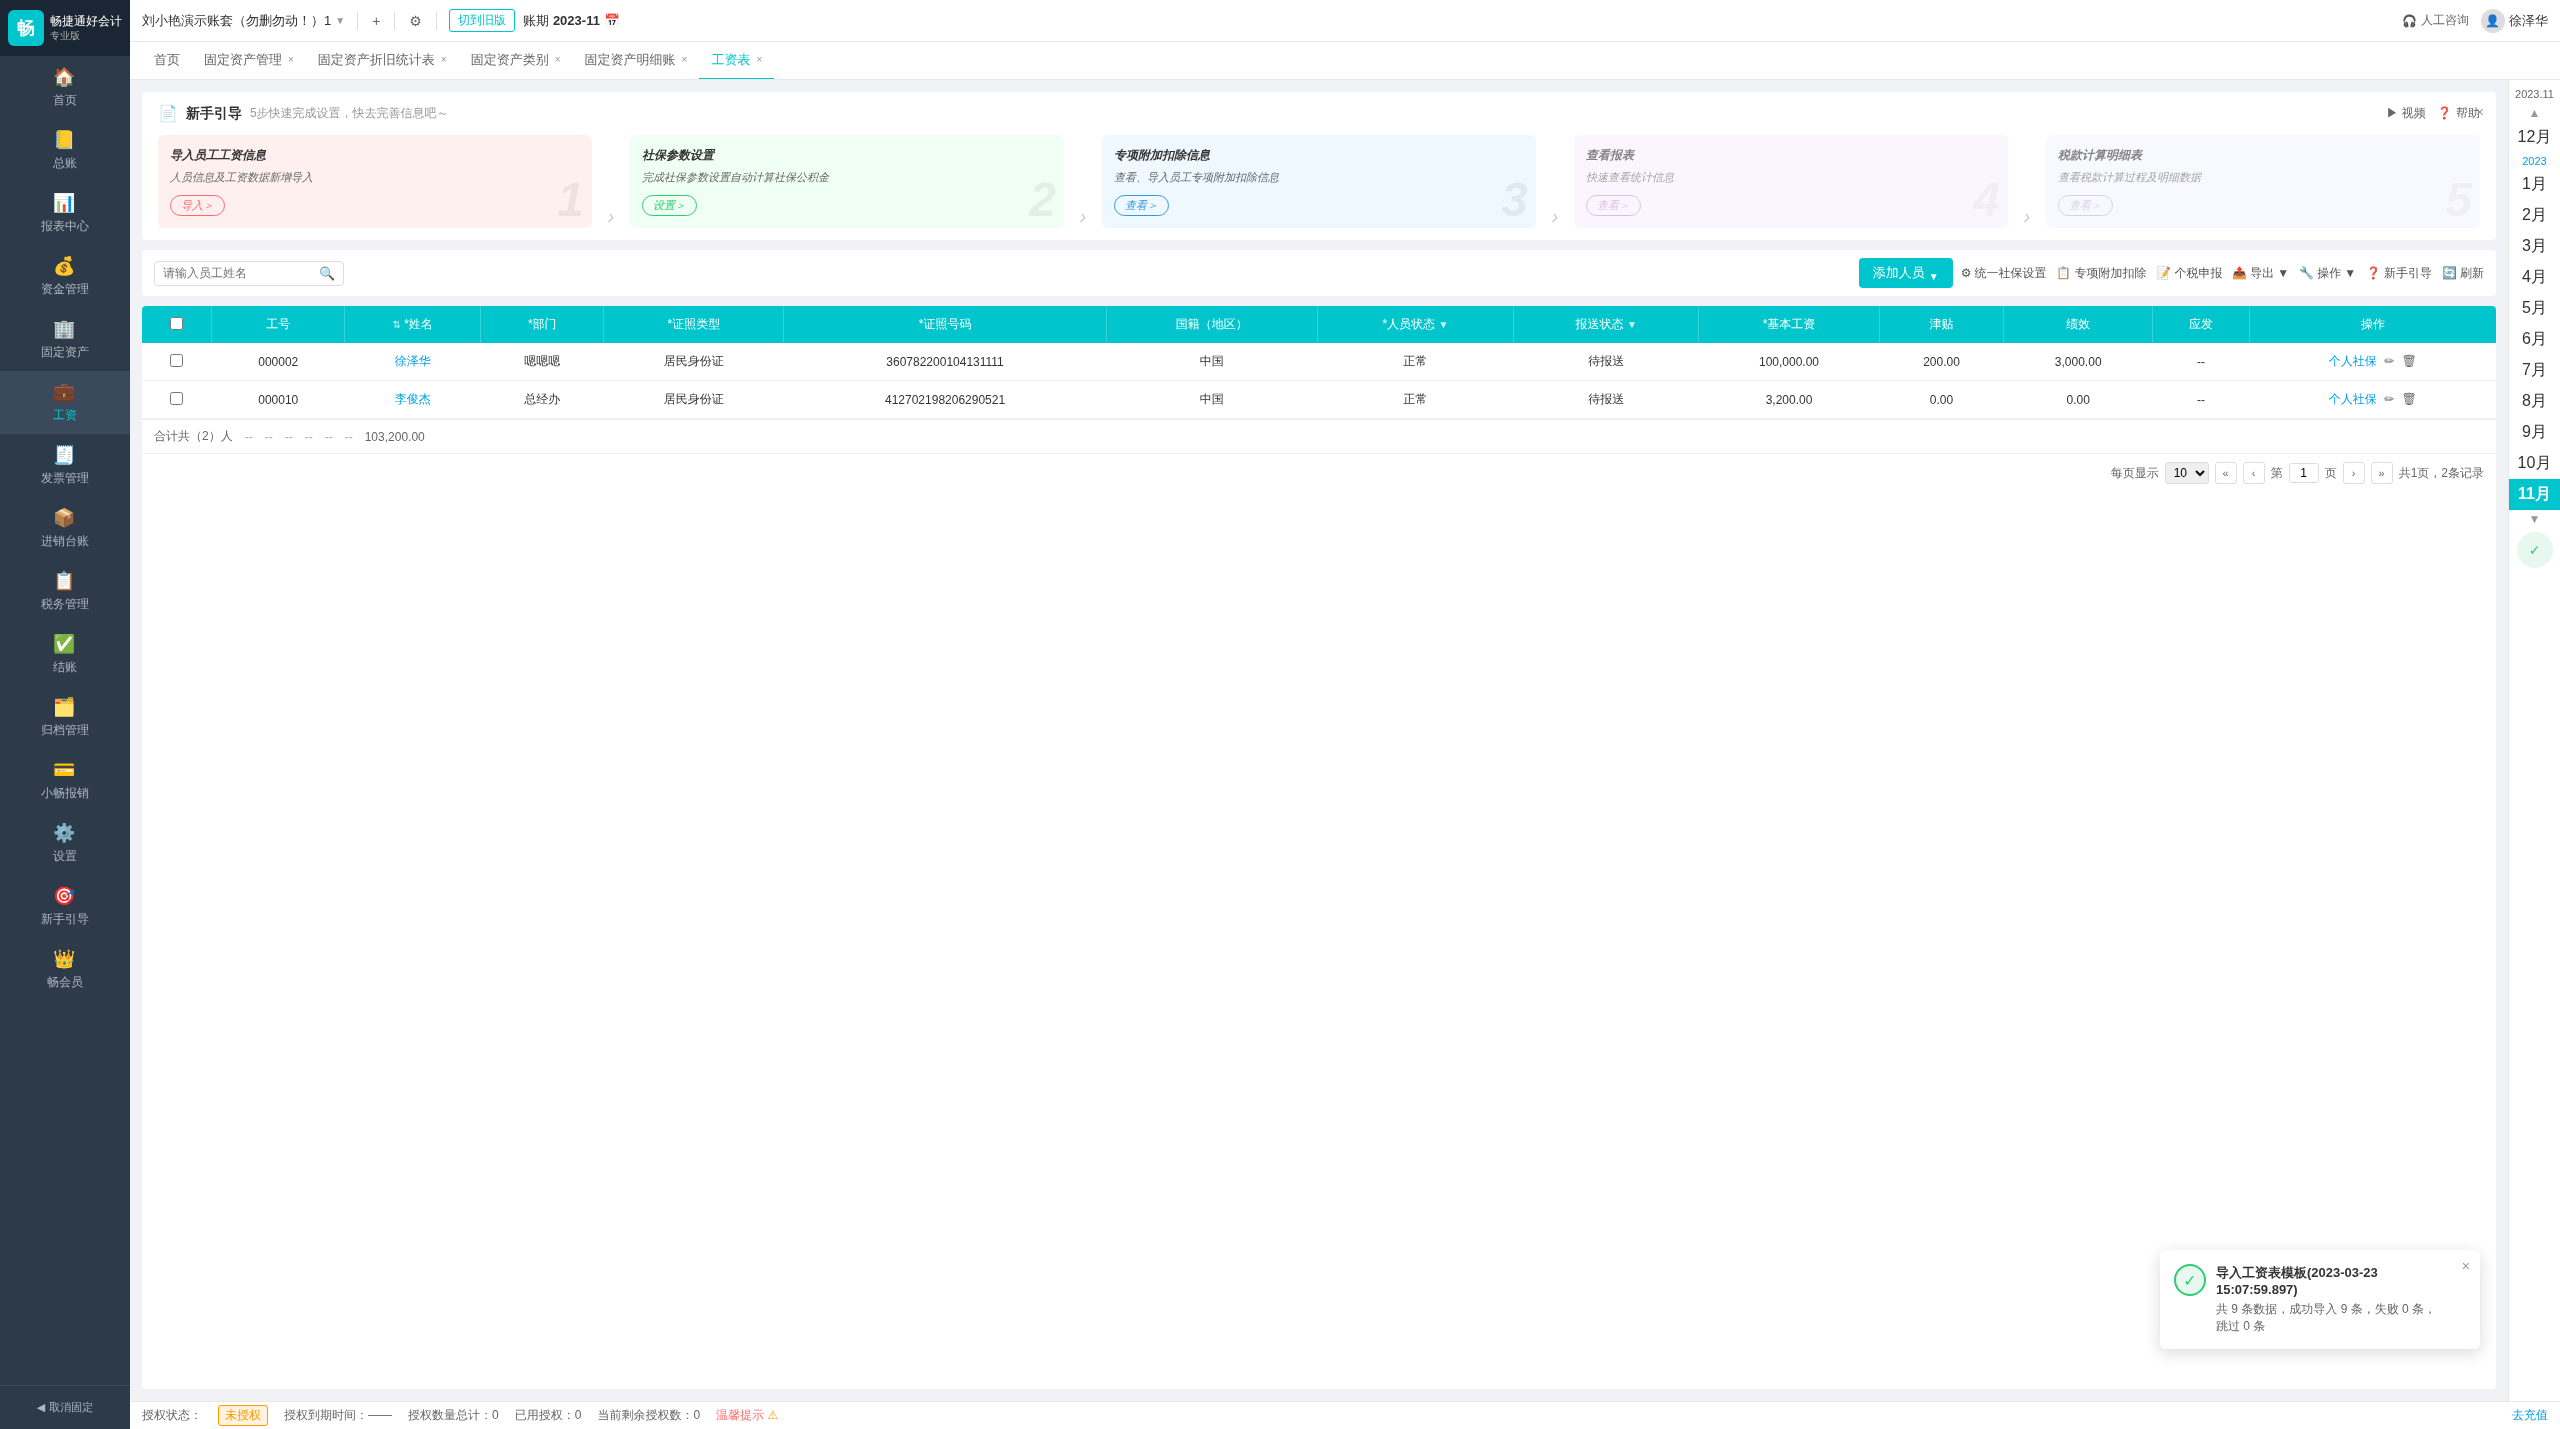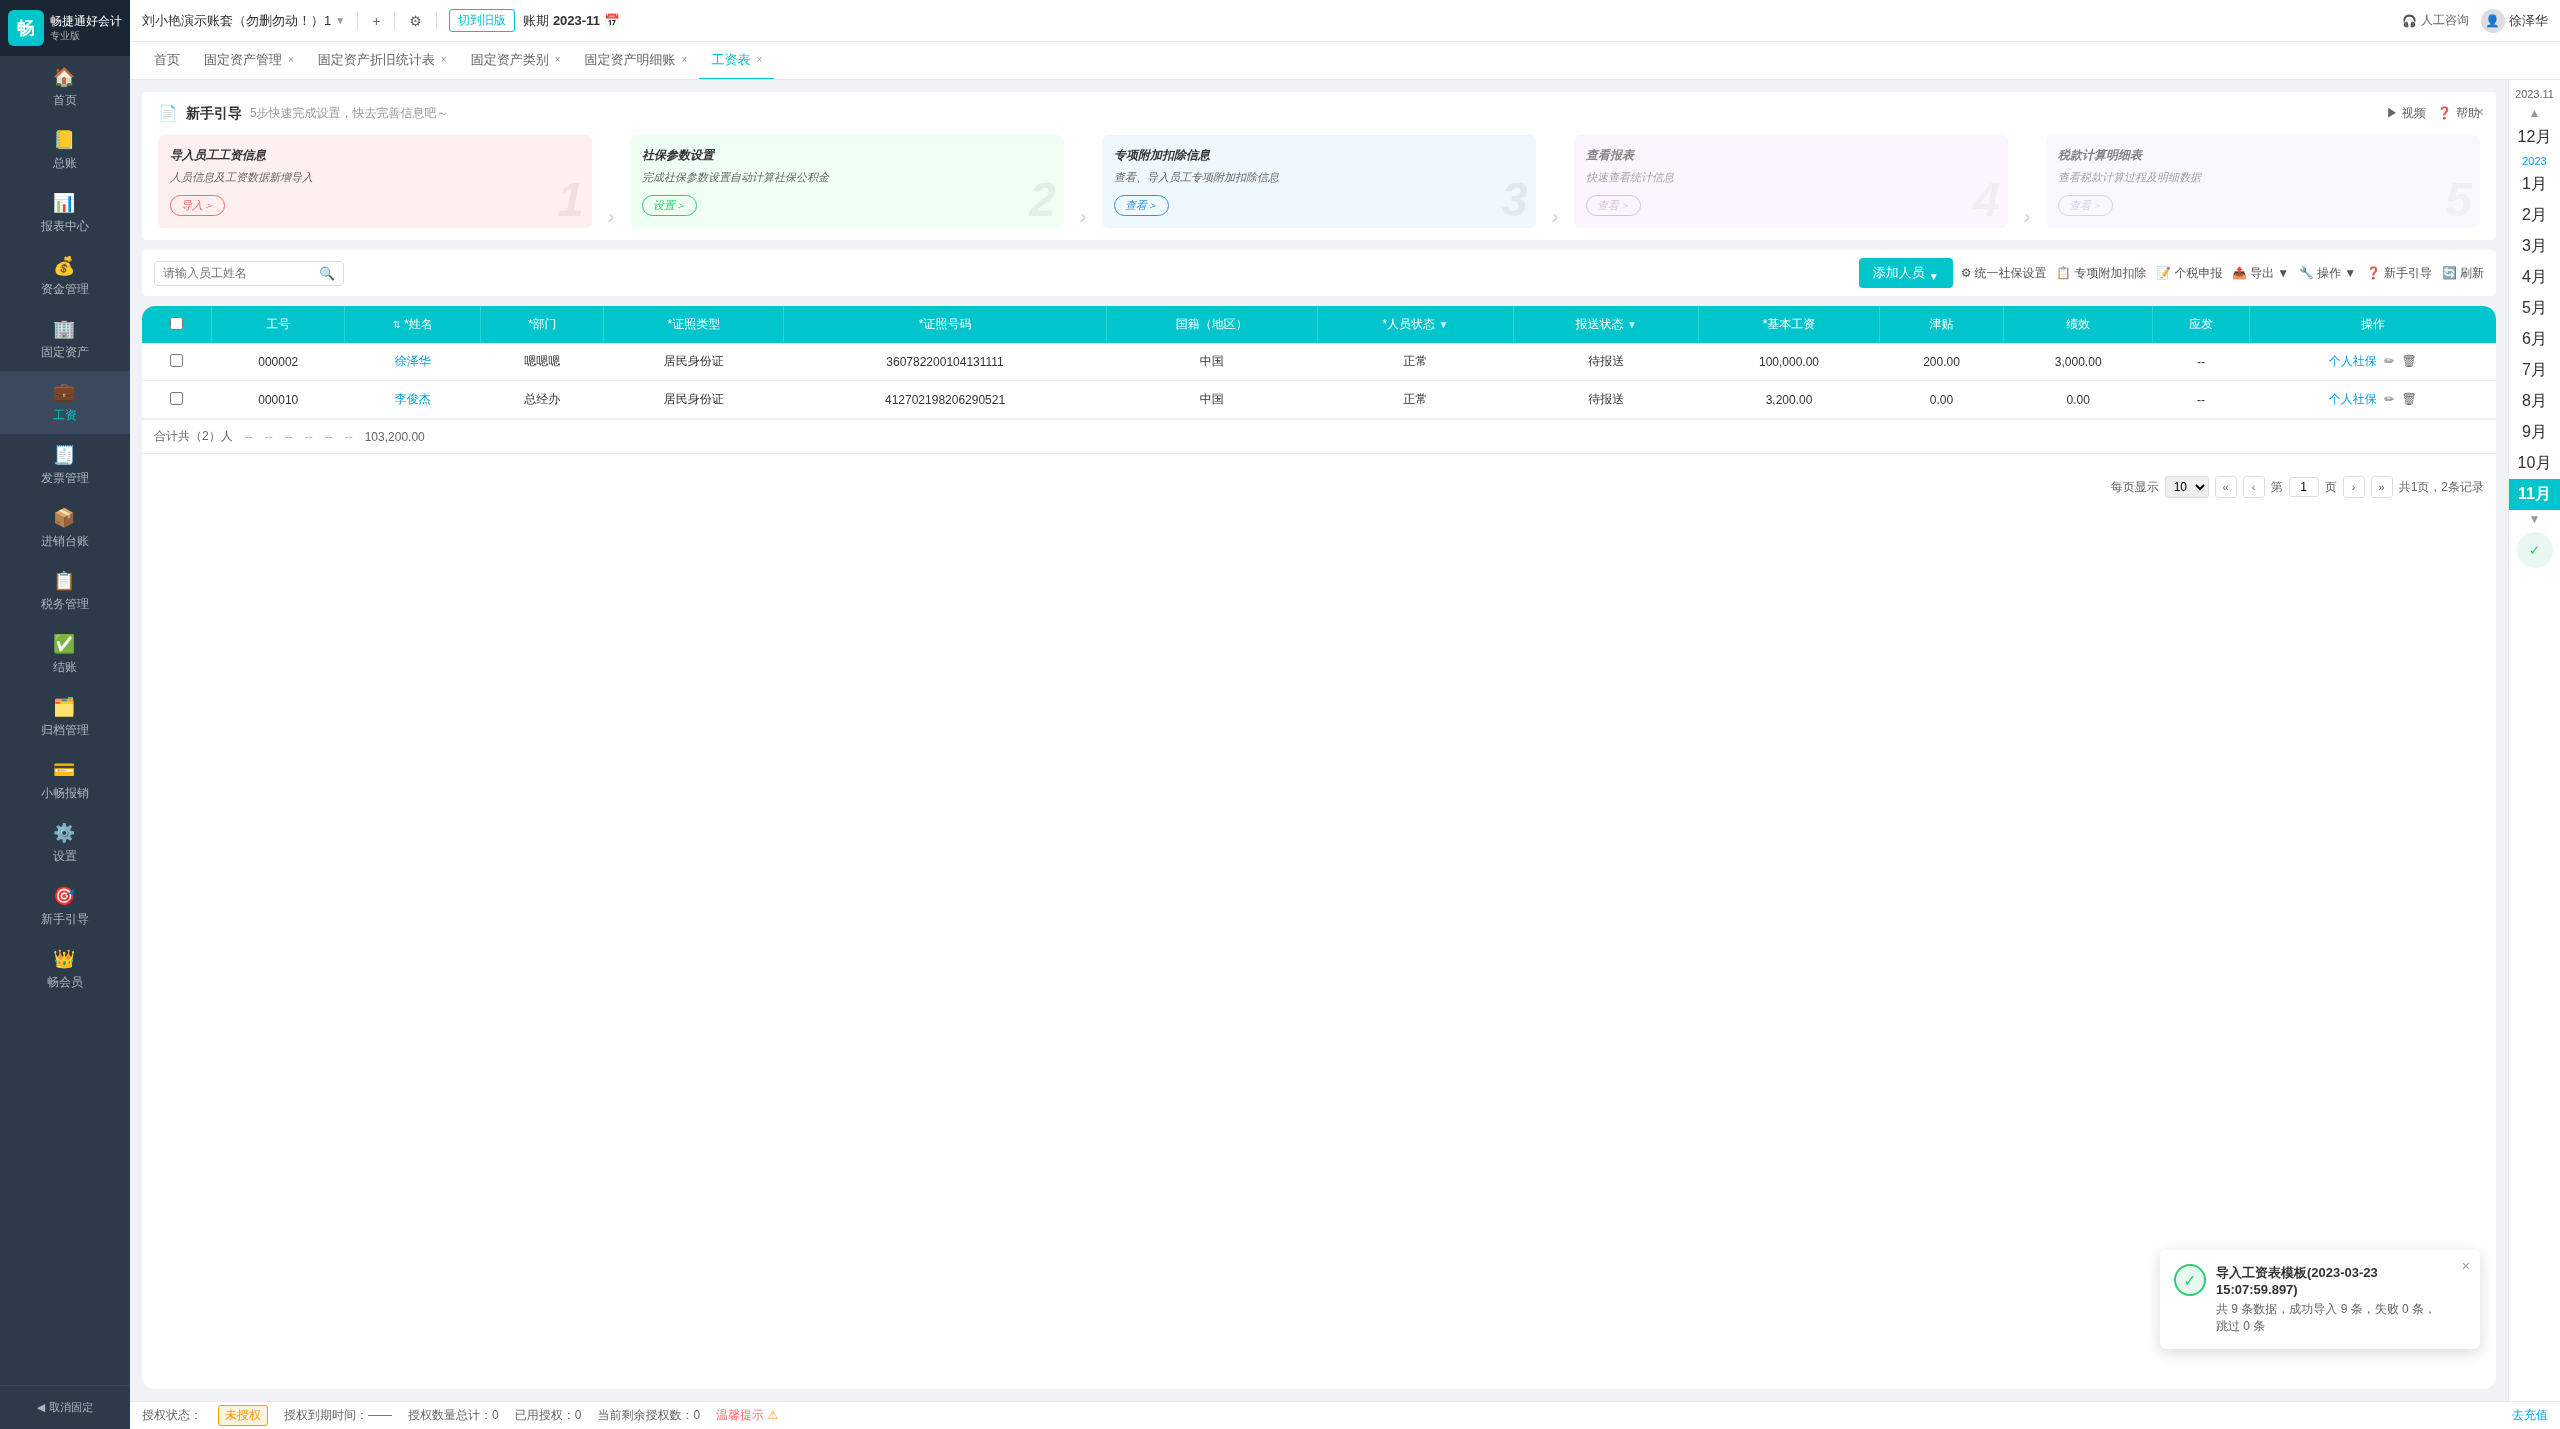--- a/index.html
+++ b/index.html
@@ -226,21 +226,21 @@
     }
     .add-btn .dropdown-arrow { font-size: 10px; }
     .toolbar-actions {
       display: flex; align-items: center; gap: 10px; font-size: 12px; color: #555;
     }
     .toolbar-action { cursor: pointer; display: flex; align-items: center; gap: 3px; }
 
     
     .table-wrap {
       background: white;
-      border-radius: 13px;
+      border-radius: 4px;
       flex: 1;
       overflow: hidden;
       display: flex;
       flex-direction: column;
     }
     .data-table {
       width: 100%;
       border-collapse: collapse;
       font-size: 12px;
     }
@@ -288,21 +288,21 @@
       flex-shrink: 0;
     }
     .status-unauthorized { color: #ff9800; background: #fff3e0; border: 1px solid #ff9800; border-radius: 3px; padding: 1px 6px; }
     .status-warning { color: #ff6b6b; }
     .status-link { color: #00a0e9; cursor: pointer; margin-left: auto; }
 
     
     .pagination {
       display: flex; align-items: center; gap: 6px;
       font-size: 12px; color: #666;
-      padding: 22px 12px;
+      padding: 8px 12px;
       background: white;
       border-top: 1px solid #f0f0f0;
       justify-content: flex-end;
     }
     .page-size-select {
       border: 1px solid #ddd; border-radius: 3px; padding: 2px 4px; font-size: 12px;
     }
     .page-btn {
       width: 22px; height: 22px; border: 1px solid #ddd; border-radius: 3px;
       display: flex; align-items: center; justify-content: center;

